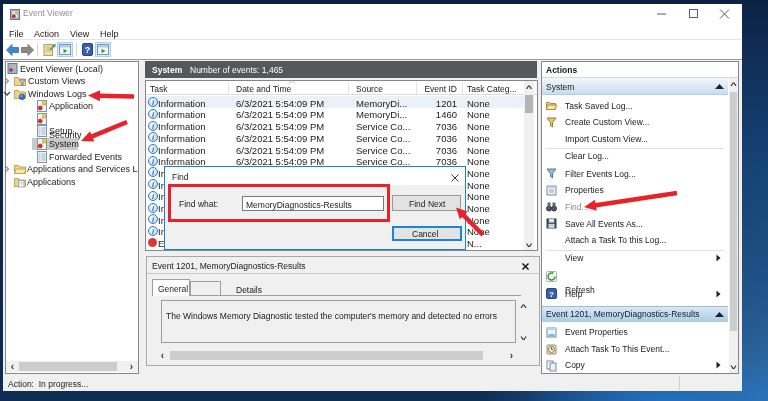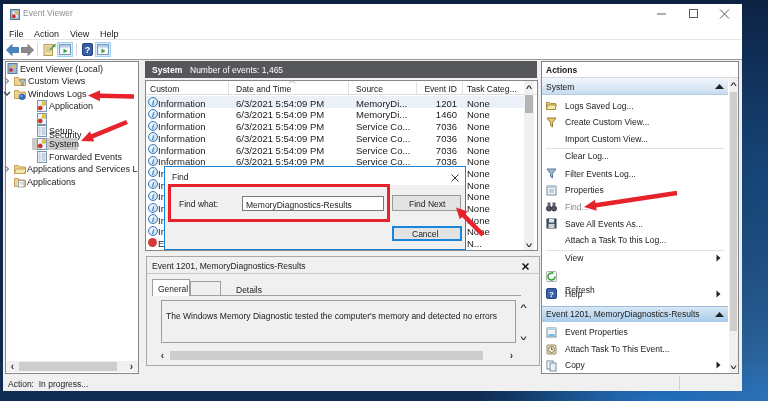--- a/index.html
+++ b/index.html
@@ -175,21 +175,21 @@
 <div class="arr" style="left:8px; top:362px; width:9px;">‹</div>
 <div class="sbthumb" style="left:19px; top:362px; width:98px; height:9px;"></div>
 <div class="arr" style="left:127px; top:362px; width:9px;">›</div>
 
 <div class="abs" style="left:145px; top:61px; width:392px; height:17px; background:#56575b;"></div>
 <div class="txt" style="left:152px; top:65px; color:#fff; font-weight:bold;">System</div>
 <div class="txt" style="left:190px; top:65px; color:#fff;">Number of events: 1,465</div>
 
 <div class="abs" style="left:145px; top:80px; width:393px; height:171px; background:#fff; border:1px solid #83878c;"></div>
 <div id="list" style="position:absolute; left:0; top:0; width:537px; height:401px; overflow:hidden; font-size:9.5px;">
-    <div class="txt" style="left:150px; top:84px; font-size:8.5px;">Custom</div>
+    <div class="txt" style="left:150px; top:84px; font-size:8.5px;">Task</div>
     <div class="txt" style="left:236px; top:84px; font-size:8.5px;">Date and Time</div>
     <div class="txt" style="left:356px; top:84px; font-size:8.5px;">Source</div>
     <div class="txt" style="left:457px; top:84px; font-size:8.5px; transform:translateX(-100%);">Event ID</div>
     <div class="txt" style="left:467px; top:84px; font-size:8.5px;">Task Categ...</div>
     <svg class="ico" style="left:288px; top:80px;" width="8" height="4" viewBox="0 0 8 4">
       <polyline points="1,3.5 4,0.5 7,3.5" fill="none" stroke="#b0b0b0" stroke-width="1"></polyline>
     </svg>
     <div class="abs" style="left:228px; top:82px; width:1px; height:12px; background:#e2e2e2;"></div>
     <div class="abs" style="left:348px; top:82px; width:1px; height:12px; background:#e2e2e2;"></div>
     <div class="abs" style="left:416px; top:82px; width:1px; height:12px; background:#e2e2e2;"></div>
@@ -289,21 +289,21 @@
 <div id="actions" style="position:absolute; left:0; top:0; width:739px; height:401px; overflow:hidden;">
     <div class="abs" style="left:542px; top:78px; width:186px; height:17px; background:linear-gradient(180deg,#f2f7fc,#c8dcf0); border-bottom:1px solid #b5cbe0;"></div>
     <div class="txt" style="left:546px; top:82px;">System</div>
     <svg class="ico" style="left:715px; top:84px;" width="9" height="5" viewBox="0 0 9 5">
       <polygon points="4.5,0 9,5 0,5" fill="#222"></polygon>
     </svg>
     <svg class="ico" style="left:546px; top:100px;" width="11" height="11" viewBox="0 0 11 11">
       <path d="M0.5 2.5 l3 0 1 1 5 0 0 6 -9 0 z" fill="#e8cf7c" stroke="#ad8b3a"></path>
       <path d="M1.5 5 l9 0 -1.5 4.5 -8.5 0 z" fill="#f6e9ae" stroke="#ad8b3a"></path>
     </svg>
-    <div class="actrow" style="top:100.5px;">Logs Saved Log...</div>
+    <div class="actrow" style="top:100.5px;">Task Saved Log...</div>
     <svg class="ico" style="left:546px; top:116.5px;" width="11" height="11" viewBox="0 0 11 11">
       <polygon points="1,1 10,1 6.5,5.5 6.5,10 4.5,8.5 4.5,5.5" fill="#e4c86a" stroke="#9a7d2e"></polygon>
     </svg>
     <div class="actrow" style="top:117px;">Create Custom View...</div>
     <div class="actrow" style="top:133.5px;">Import Custom View...</div>
     <div class="abs" style="left:546px; top:147.5px; width:178px; height:1px; background:#e0e0e0;"></div>
     <div class="actrow" style="top:151px;">Clear Log...</div>
     <svg class="ico" style="left:546px; top:168px;" width="11" height="11" viewBox="0 0 11 11">
       <polygon points="1,1 10,1 6.5,5.5 6.5,10 4.5,8.5 4.5,5.5" fill="#9fb6cc" stroke="#5a7a9a"></polygon>
     </svg>

